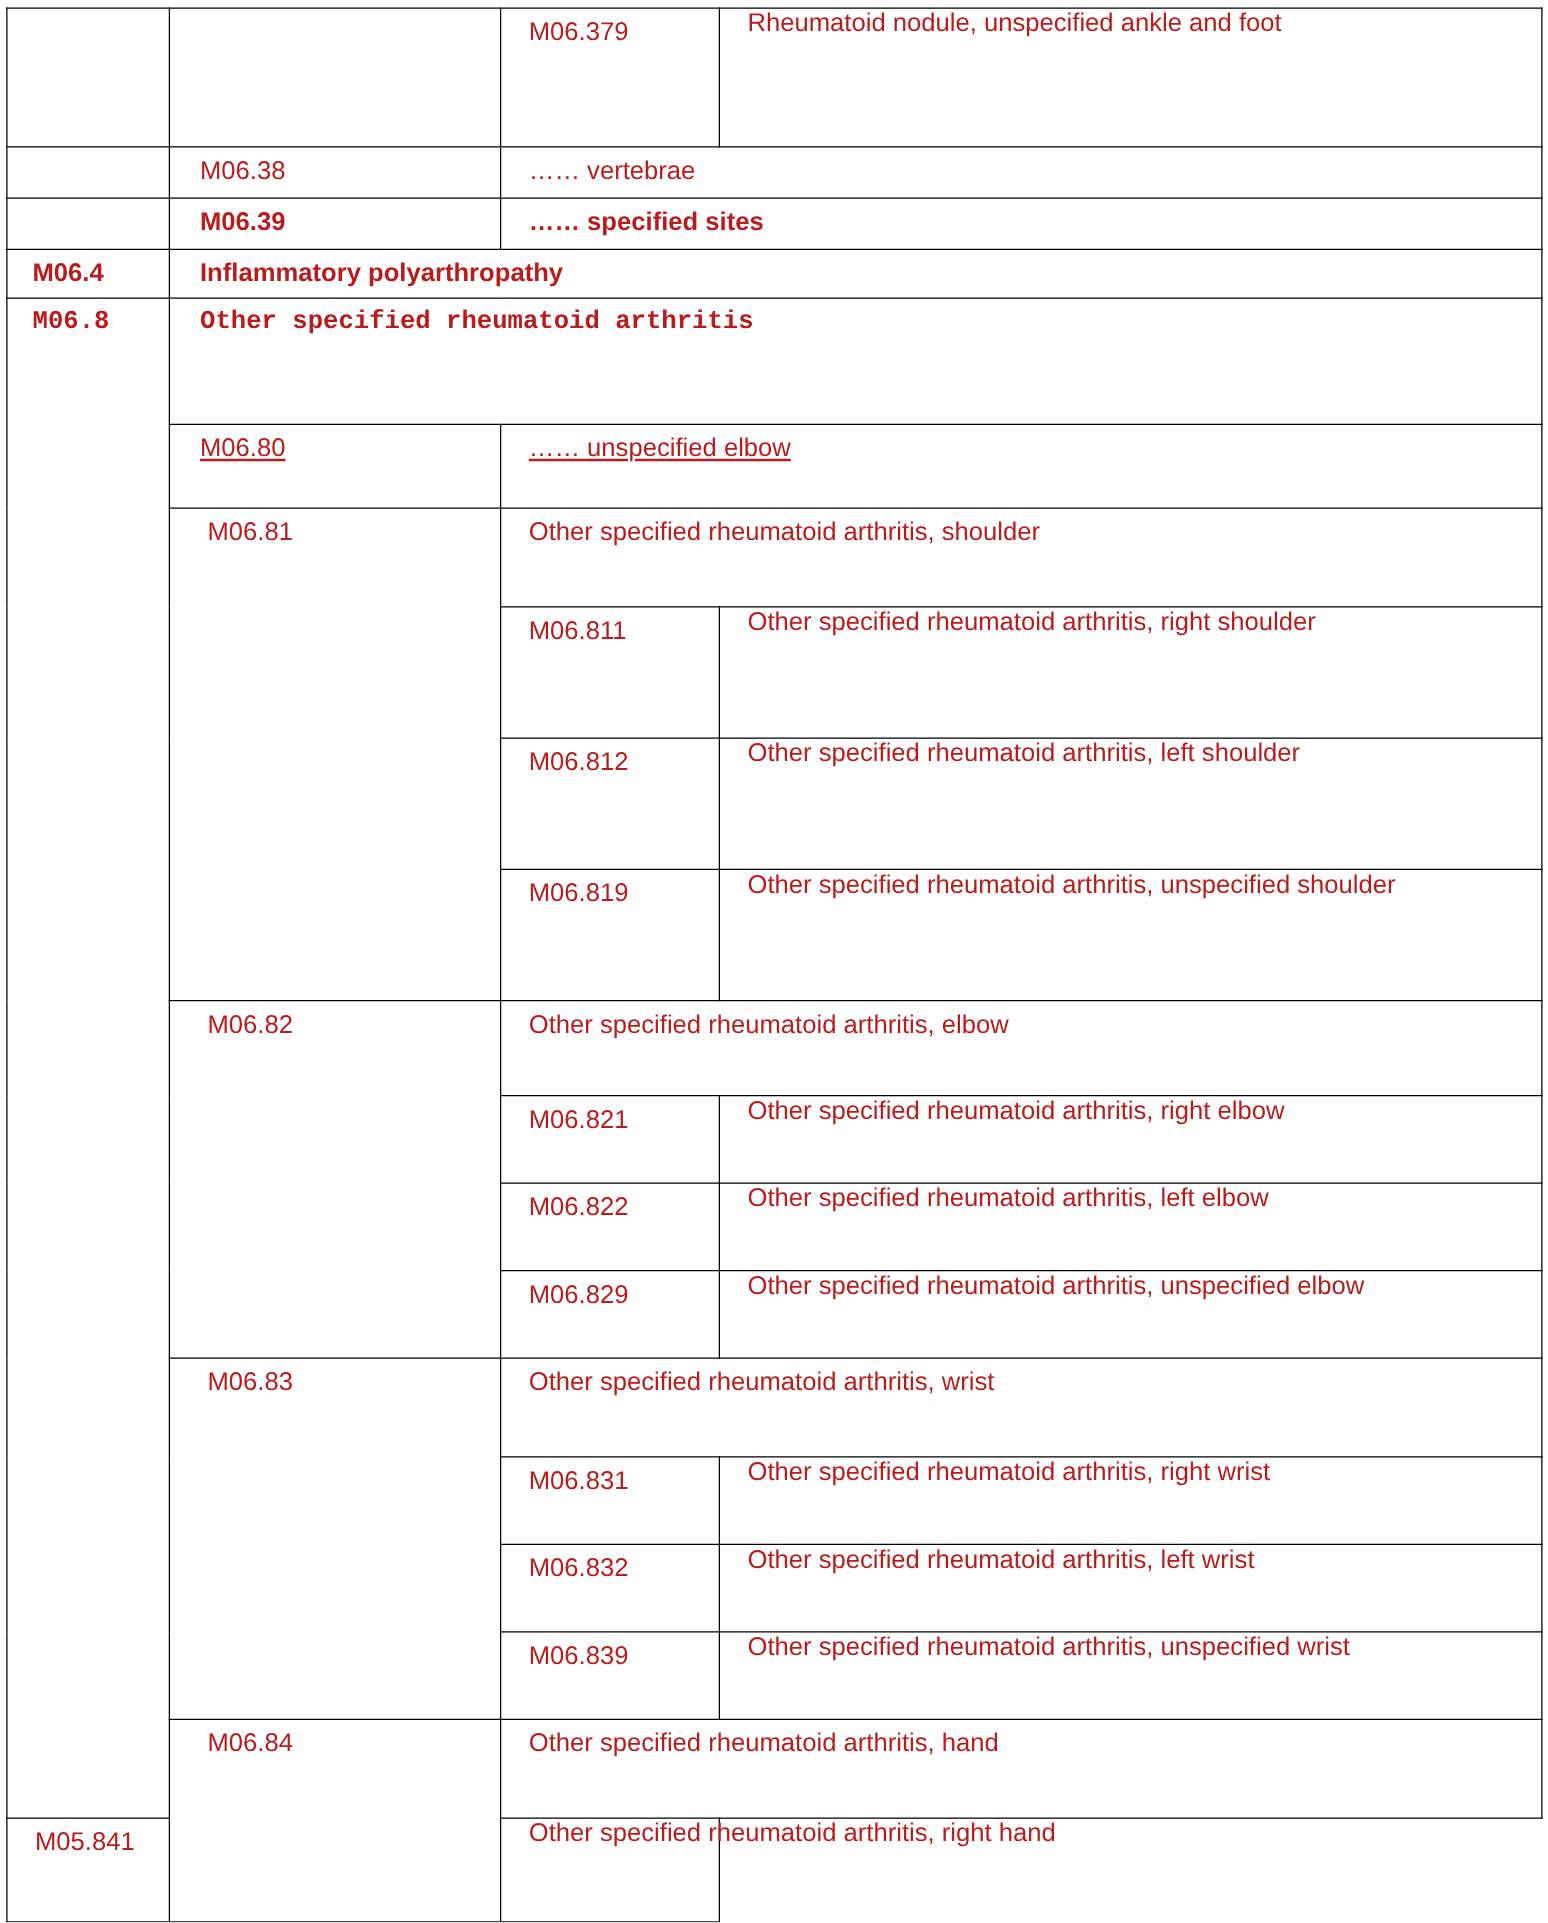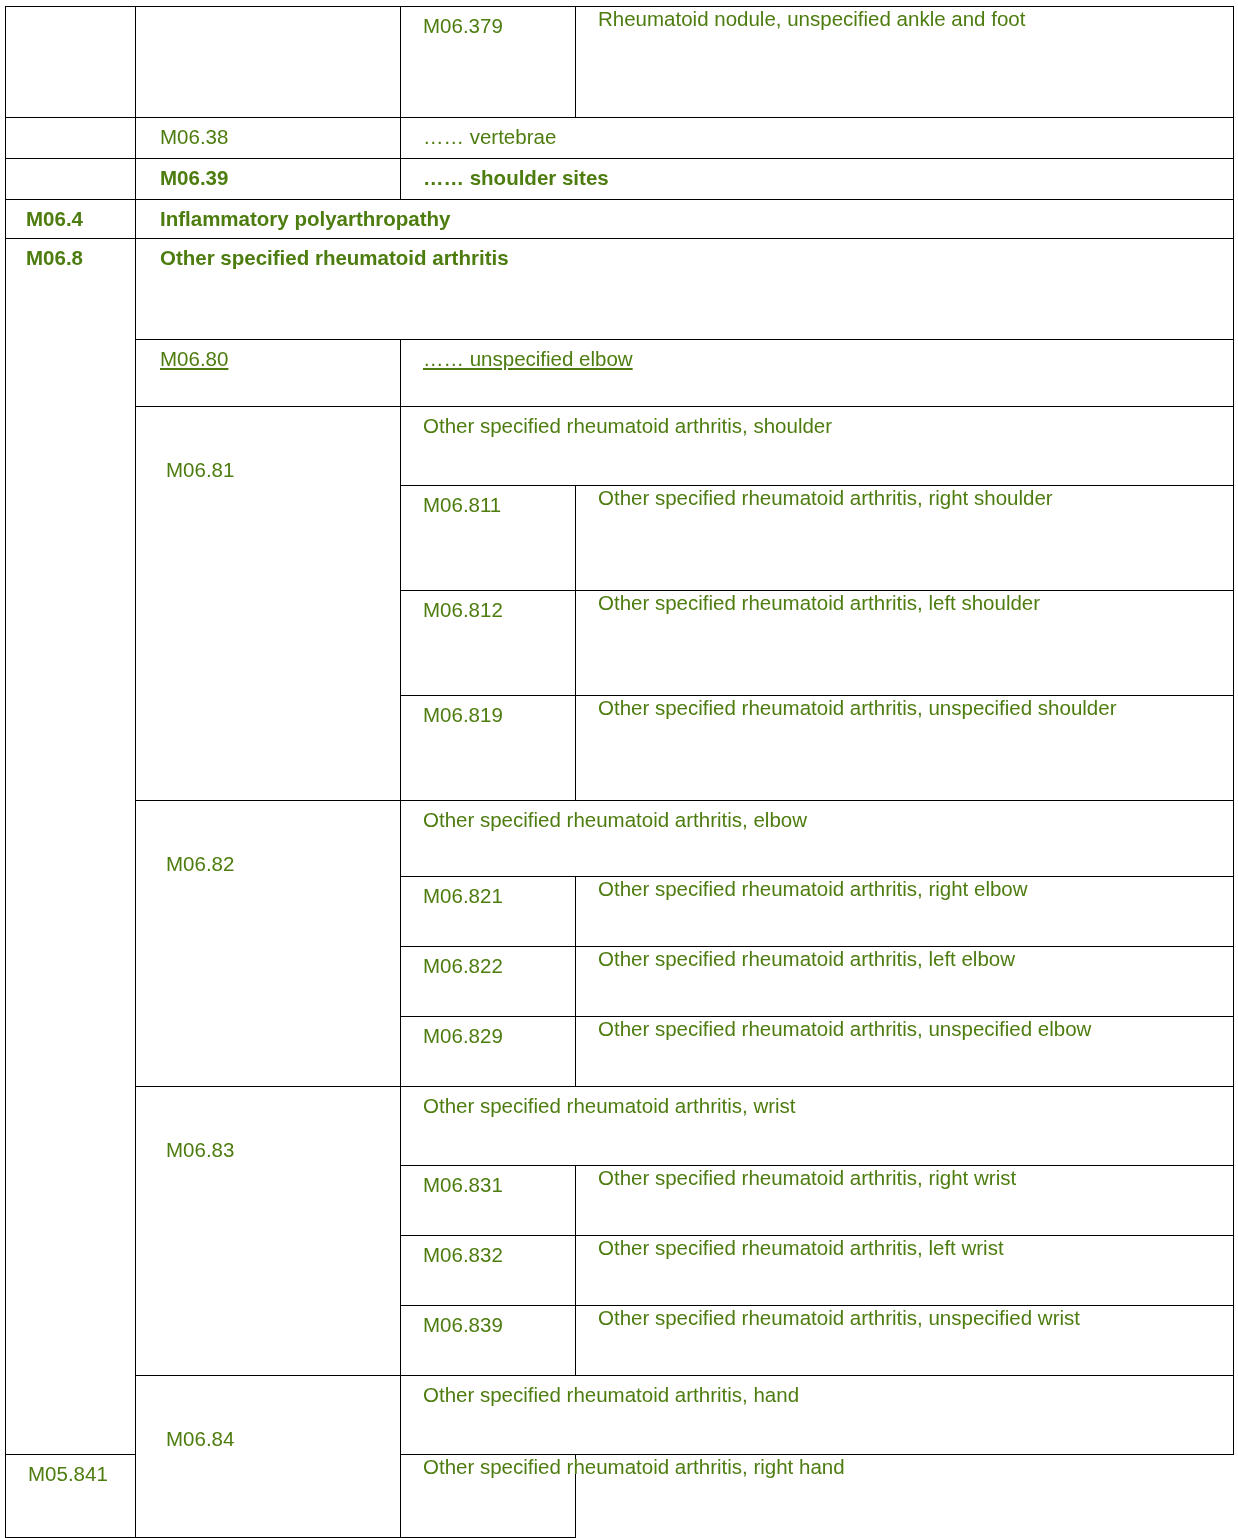--- a/index.html
+++ b/index.html
@@ -26,36 +26,36 @@
     margin-left: 5px;
     margin-top: 6px;
   }
 
   table.icd td {
     border: 1.6px solid #000000;
     vertical-align: top;
     padding: 0;
     font-size: 20.5px;
     line-height: 1.15;
-    color: #4d7c0f;
+    color: #b91c1c;
     background: #ffffff;
   }
 
   
   col.c1 { width: 130px; }
   col.c2 { width: 265px; }
   col.c3 { width: 175px; }
   col.c4 { width: 658px; }
 
   
   .cellpad {
     padding: 7px 0 7px 20px;
   }
   .cellpad.lvl2 { padding-left: 24px; }
-  .cellpad.lvl2-in { padding-left: 30px; margin-top: 44px; }
+  .cellpad.lvl2-in { padding-left: 30px; }
   .cellpad.lvl3 { padding-left: 22px; }
   .cellpad.desc { padding-left: 22px; }
 
   .blank { }
 
   
   td.bottomdesc {
     vertical-align: bottom;
   }
   td.bottomdesc .cellpad {
@@ -65,21 +65,21 @@
 
   .bold {
     font-weight: bold;
   }
 
   
   tr.r-nodule  td { height: 110px; }
   tr.r-vert    td { height: 40px; }
   tr.r-mult    td { height: 40px; font-weight: bold; }
   tr.r-m064    td { height: 38px; }
-  tr.r-m068    td { height: 100px; }
+  tr.r-m068    td { height: 100px; font-family: Liberation Mono, monospace; }
   tr.r-m0680   td { height: 66px; text-decoration: underline; }
   tr.r-m0681   td { height: 78px; }
   tr.r-sh      td { height: 104px; margin-top: 11px; }
   tr.r-m0682   td { height: 75px; }
   tr.r-el      td { height: 69px; }
   tr.r-m0683   td { height: 78px; }
   tr.r-wr      td { height: 69px; }
   tr.r-m0684   td { height: 78px; }
   tr.r-hand    td { height: 82px; }
 
@@ -119,21 +119,21 @@
         <div class="cellpad desc">…… vertebrae</div>
       </td>
     </tr>
 
     <tr class="r-mult">
       <td class="blank"></td>
       <td>
         <div class="cellpad lvl2">M06.39</div>
       </td>
       <td colspan="2">
-        <div class="cellpad desc">…… shoulder sites</div>
+        <div class="cellpad desc">…… specified sites</div>
       </td>
     </tr>
 
     <tr class="r-m064">
       <td>
         <div class="cellpad bold">M06.4</div>
       </td>
       <td colspan="3">
         <div class="cellpad lvl2 bold">Inflammatory polyarthropathy</div>
       </td>

